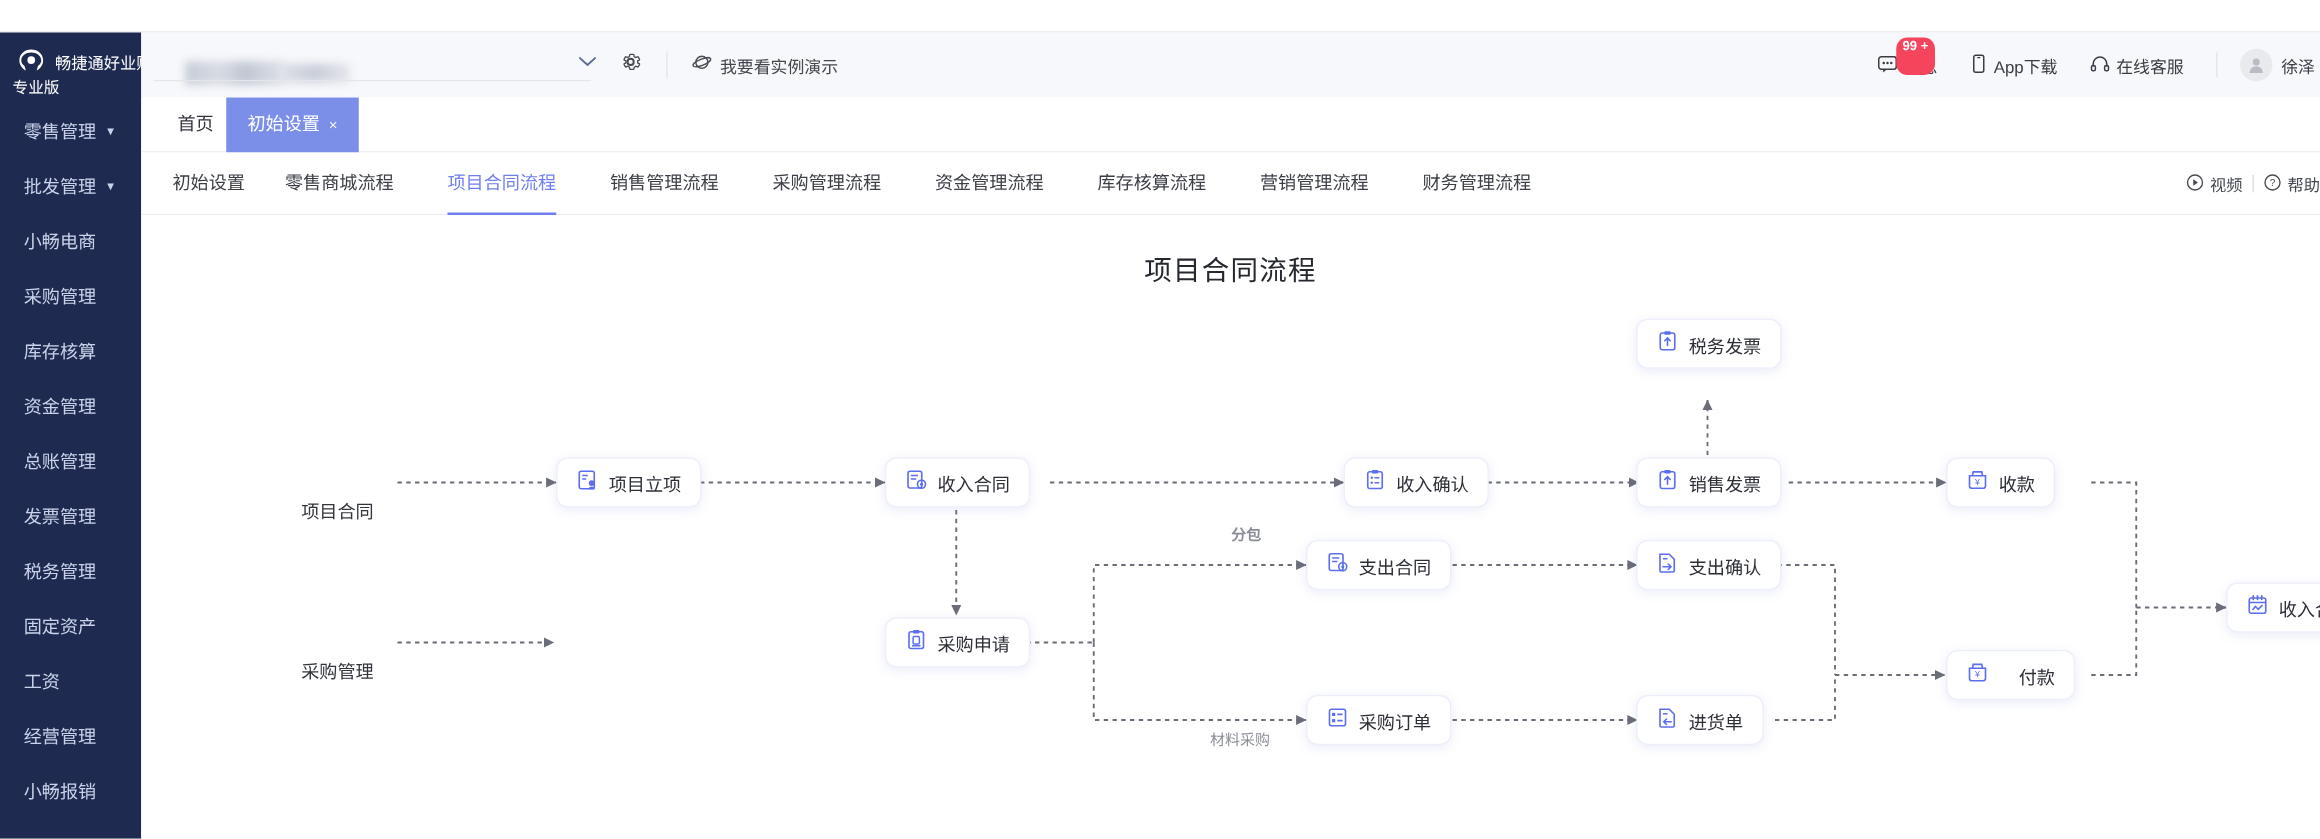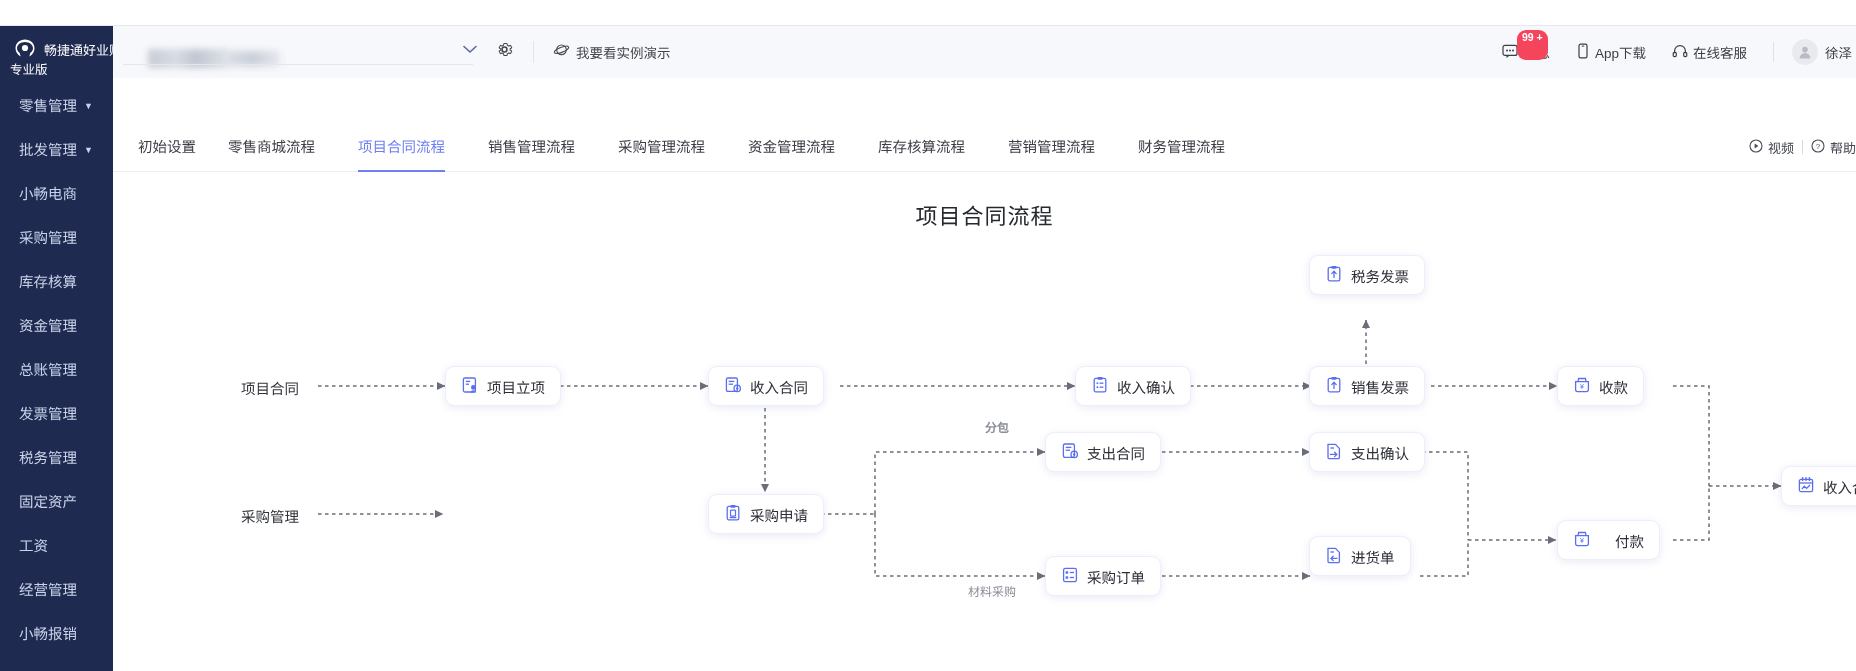--- a/index.html
+++ b/index.html
@@ -138,21 +138,21 @@
   .canvas { position:absolute; left:0; top:0; width:1535px; height:549px; }
   .node {
     position:absolute; height:40px; border-radius:9px; background:#ffffff;
     border:1px solid #eceefb;
     box-shadow:0 2px 9px rgba(92,106,196,.13);
     display:flex; align-items:center; gap:8px; padding:0 15px;
     font-size:14.5px; color:#2d2f37; white-space:nowrap; cursor:pointer;
   }
   .node svg { flex:0 0 auto; }
   .rowlabel {
-    position:absolute; font-size:14.5px; color:#33353c; white-space:nowrap;
+    position:absolute; font-size:14.5px; color:#33353c; white-space:nowrap;margin-top:20px;
   }
   .edgelabel {
     position:absolute; font-size:12px; color:#8b8e99; white-space:nowrap;
   }
   svg.wires { position:absolute; left:0; top:0; width:1743px; height:549px; pointer-events:none; }
 </style>
 </head>
 <body>
 
 <div id="app">
@@ -250,20 +250,24 @@
         <div class="avatar">
           <svg width="16" height="16" viewBox="0 0 16 16">
             <circle cx="8" cy="5.6" r="2.8" fill="#b9bcc4"></circle>
             <path d="M2.6 14.4 a5.4 5.4 0 0110.8 0 z" fill="#b9bcc4"></path>
           </svg>
         </div>
         <span class="uname">徐泽</span>
       </div>
   </div>
 
+  <div class="tabbar" id="tabbar">
+      <div class="tab home"><span>首页</span></div>
+      <div class="tab active"><span>初始设置</span><span class="closex">×</span></div>
+    </div>
 
   <div class="body">
 
     <div class="subnav" id="subnav">
       <div class="subnav-right">
         <div class="lnk">
           <span>
             <svg width="14" height="14" viewBox="0 0 14 14">
               <circle cx="7" cy="7" r="6" fill="none" stroke="#4a4c55" stroke-width="1.1"></circle>
               <path d="M5.6 4.4 L9.4 7 L5.6 9.6 Z" fill="#4a4c55"></path>
@@ -436,21 +440,21 @@
           <div class="node" style="left: 932px; top: 434px;">
             <span><svg width="18" height="18" viewBox="0 0 18 18">
                 <rect x="2.6" y="2.4" width="12.8" height="13.2" rx="1.6" fill="none" stroke="#5b6ef0" stroke-width="1.3"></rect>
                 <rect x="4.6" y="5.2" width="2.6" height="2.6" rx="0.5" fill="#5b6ef0"></rect>
                 <rect x="4.6" y="10.2" width="2.6" height="2.6" rx="0.5" fill="#5b6ef0"></rect>
                 <line x1="8.8" y1="6.5" x2="13" y2="6.5" stroke="#5b6ef0" stroke-width="1.3"></line>
                 <line x1="8.8" y1="11.5" x2="13" y2="11.5" stroke="#5b6ef0" stroke-width="1.3"></line>
               </svg></span>
             <span>采购订单</span>
           </div>
-          <div class="node" style="left: 1196px; top: 414px;">
+          <div class="node" style="left: 1196px; top: 434px;">
             <span><svg width="18" height="18" viewBox="0 0 18 18">
                 <path d="M3 2.4 h7.4 l4 4 v9.2 a1 1 0 01-1 1 H4 a1 1 0 01-1-1 z" fill="none" stroke="#5b6ef0" stroke-width="1.3"></path>
                 <line x1="5.4" y1="6" x2="9" y2="6" stroke="#5b6ef0" stroke-width="1.3"></line>
                 <path d="M12 12.4 h-6 M8.2 10.2 L6 12.4 L8.2 14.6" fill="none" stroke="#5b6ef0" stroke-width="1.3" stroke-linecap="round"></path>
               </svg></span>
             <span>进货单</span>
           </div>
           <div class="node" style="left: 1444px; top: 398px; gap: 24px;">
             <span><svg width="18" height="18" viewBox="0 0 18 18">
                 <path d="M2.6 5.6 h12.8 v8.2 a1.8 1.8 0 01-1.8 1.8 H4.4 a1.8 1.8 0 01-1.8-1.8 z" fill="none" stroke="#5b6ef0" stroke-width="1.3"></path>

